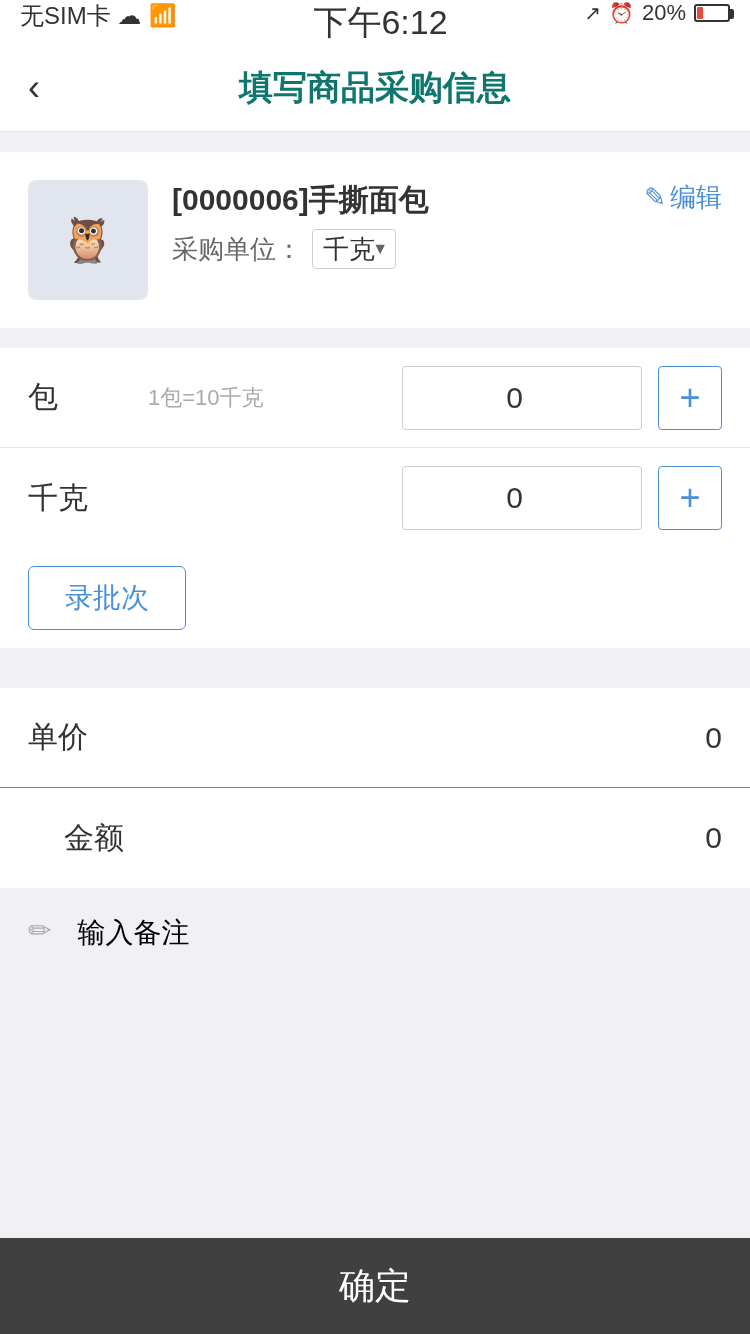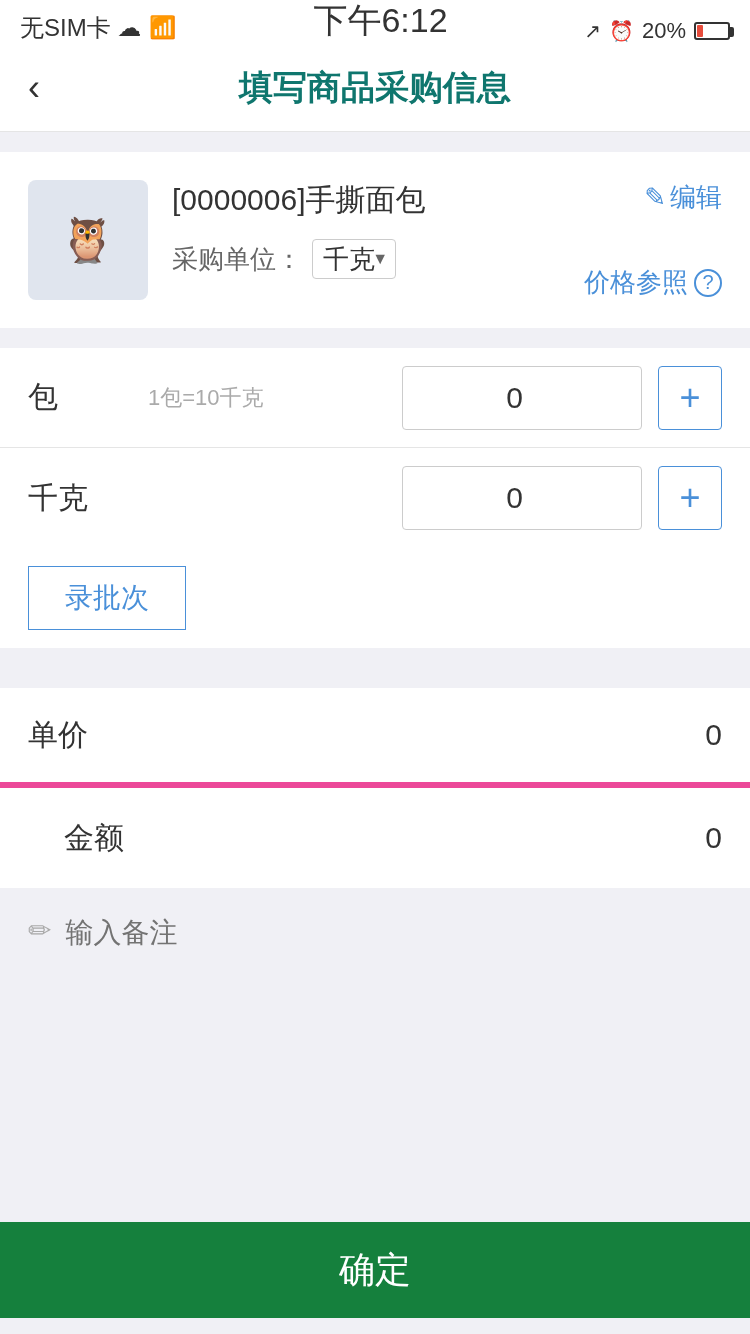--- a/index.html
+++ b/index.html
@@ -12,21 +12,21 @@
       font-size: 28px;
       color: #333;
     }
 
     
     .status-bar {
       width: 100%;
       height: 44px;
       background: #fff;
       display: flex;
-      align-items: flex-end;
+      align-items: flex-start;
       justify-content: space-between;
       padding: 0 20px;
       font-size: 24px;
       color: #333;
     }
     .status-left { display: flex; align-items: center; gap: 8px; }
     .status-center { font-size: 34px; font-weight: 500; }
     .status-right { display: flex; align-items: center; gap: 8px; font-size: 22px; }
     .battery-icon {
       width: 36px; height: 18px;
@@ -82,22 +82,22 @@
       padding: 28px 28px 28px 28px;
       display: flex;
       align-items: flex-start;
       gap: 24px;
       position: relative;
     }
     .product-info { flex: 1; }
     .product-name {
       font-size: 30px;
       color: #333;
-      font-weight: 400;
-      margin-bottom: 18px;
+      font-weight: 700;
+      margin-bottom: 8px;
     }
     .product-unit-row {
       display: flex;
       align-items: center;
       font-size: 26px;
       color: #666;
     }
     .unit-label { margin-right: 10px; }
     .unit-select {
       border: 1px solid #ccc;
@@ -222,40 +222,40 @@
       justify-content: space-between;
       padding: 0 28px;
       height: 100px;
     }
     .summary-text {
       font-size: 28px;
       color: #333;
     }
     .batch-btn {
       border: 1px solid #4a90d9;
-      border-radius: 0;
+      border-radius: 6px;
       padding: 12px 36px;
       font-size: 28px;
       color: #4a90d9;
       background: #fff;
       cursor: pointer;
     }
 
     
     .info-section {
       background: #fff;
       margin-top: 20px;
     }
     .info-row {
       display: flex;
       align-items: center;
       justify-content: space-between;
       padding: 0 28px;
       height: 100px;
-      border-bottom: 6px solid #ec4899;
+      border-bottom: 1px solid #ec4899;
     }
     .info-row:last-child { border-bottom: none; margin-left: 36px; }
     .info-label {
       font-size: 30px;
       color: #333;
     }
     .info-value {
       font-size: 30px;
       color: #333;
     }
@@ -269,38 +269,39 @@
       align-items: flex-start;
       gap: 14px;
       margin-top: 2px;
     }
     .pencil-icon {
       font-size: 28px;
       color: #aaa;
     }
     .remark-placeholder {
       font-size: 28px;
-      color: #737373;
+      color: #000000;
+      margin-left: 12px;
     }
 
     
     .bottom-space {
       background: #f0f0f5;
       flex: 1;
       min-height: 300px;
     }
 
     
     .confirm-btn {
       position: fixed;
-      bottom: 16px;
+      bottom: 0;
       left: 0;
       width: 750px;
       height: 96px;
-      background: #15803d;
+      background: #404040;
       color: #fff;
       font-size: 36px;
       display: flex;
       align-items: center;
       justify-content: center;
       cursor: pointer;
       border: none;
     }
 
     
@@ -357,24 +358,20 @@
         <select class="unit-select">
           <option>千克</option>
         </select>
       </div>
     </div>
   </div>
   <span class="edit-btn">
     <span>✎</span>
     <span>编辑</span>
   </span>
-  <span class="price-ref">
-    <span>价格参照</span>
-    <span class="help-circle">?</span>
-  </span>
 </div>
 
 <div class="section-divider"></div>
 
 <div class="input-section">
 
   <div class="input-row">
     <span class="input-label">包</span>
     <span class="input-sublabel">1包=10千克</span>
     <div class="input-field-wrap">

